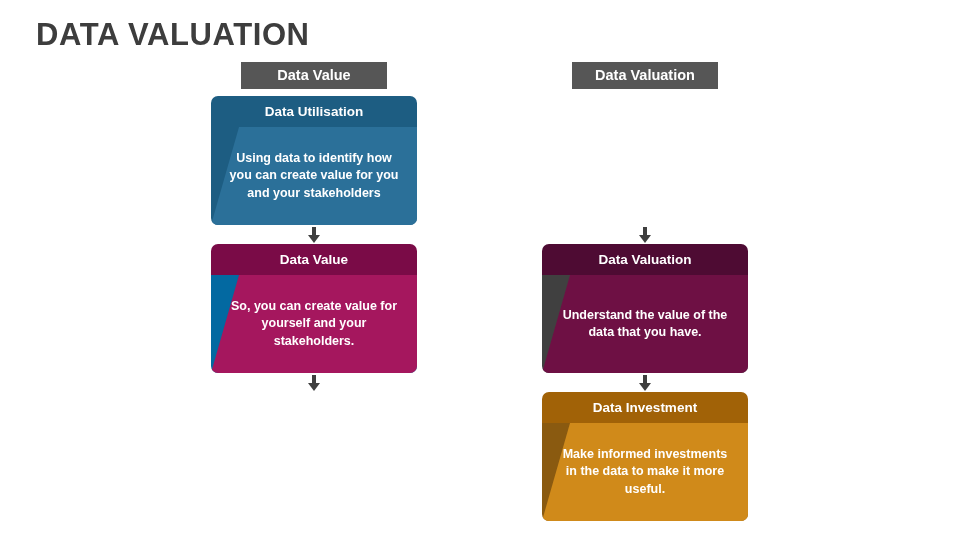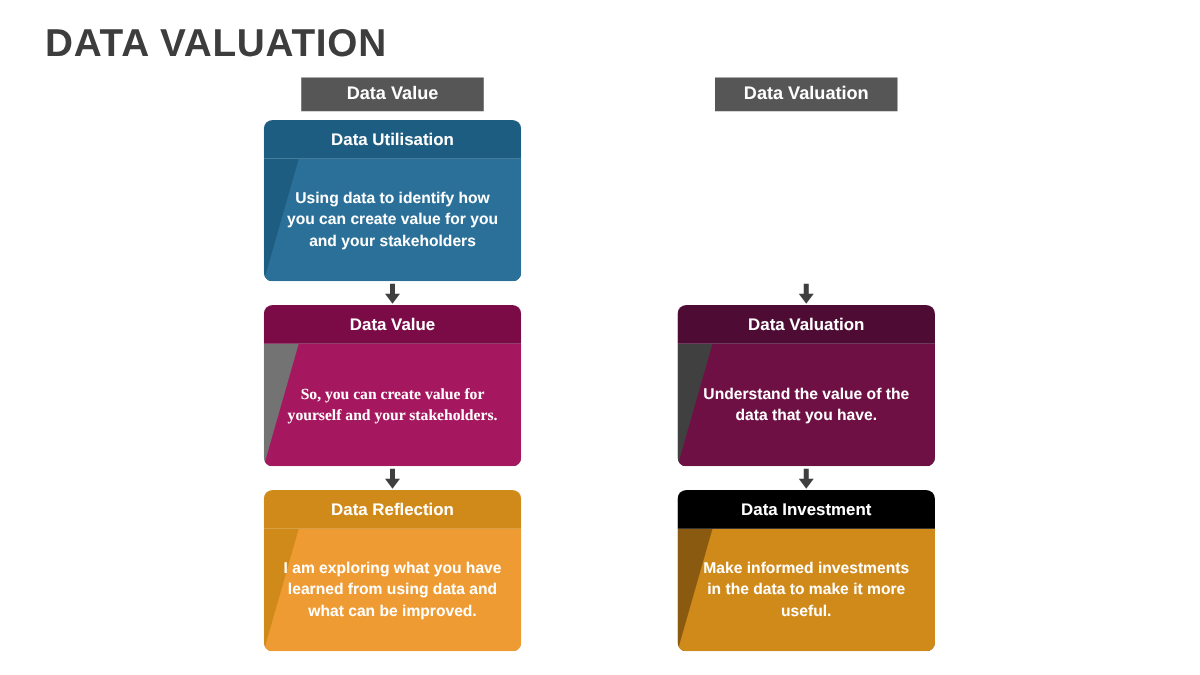--- a/index.html
+++ b/index.html
@@ -159,38 +159,31 @@
     </div>
   </div>
 
   <div class="arrow" id="arrow-col1-r1r2">
     <div class="stem" style="background: rgb(63, 63, 63);"></div>
     <div class="head" style="border-top-color: rgb(63, 63, 63);"></div>
   </div>
 
   <div class="flow-box col1 row2">
     <div class="box-header" style="background: rgb(122, 11, 71);">Data Value</div>
-    <div class="box-body" style="background: #737373; font-family: Liberation Serif, serif;">
+    <div class="box-body" style="background: #0369a1;">
       <div class="slant" style="background: rgb(165, 23, 94);"></div>
       <div class="body-text">So, you can create value for yourself and your stakeholders.</div>
     </div>
   </div>
 
   <div class="arrow" id="arrow-col1-r2r3">
     <div class="stem" style="background: rgb(63, 63, 63);"></div>
     <div class="head" style="border-top-color: rgb(63, 63, 63);"></div>
   </div>
 
-  <div class="flow-box col1 row3">
-    <div class="box-header" style="background: rgb(208, 138, 26);">Data Reflection</div>
-    <div class="box-body" style="background: rgb(208, 138, 26);">
-      <div class="slant" style="background: rgb(238, 155, 51);"></div>
-      <div class="body-text">I am exploring what you have learned from using data and what can be improved.</div>
-    </div>
-  </div>
 
   <div class="col-tab" id="tab-col-2" style="background: rgb(86, 86, 86);">
     <span>Data Valuation</span>
   </div>
 
 
   <div class="arrow" id="arrow-col2-r1r2">
     <div class="stem" style="background: rgb(63, 63, 63);"></div>
     <div class="head" style="border-top-color: rgb(63, 63, 63);"></div>
   </div>
@@ -202,20 +195,20 @@
       <div class="body-text">Understand the value of the data that you have.</div>
     </div>
   </div>
 
   <div class="arrow" id="arrow-col2-r2r3">
     <div class="stem" style="background: rgb(63, 63, 63);"></div>
     <div class="head" style="border-top-color: rgb(63, 63, 63);"></div>
   </div>
 
   <div class="flow-box col2 row3">
-    <div class="box-header" style="background: #000000;">Data Investment</div>
+    <div class="box-header" style="background: #a16207;">Data Investment</div>
     <div class="box-body" style="background: rgb(138, 90, 16);">
       <div class="slant" style="background: rgb(208, 138, 26);"></div>
       <div class="body-text">Make informed investments in the data to make it more useful.</div>
     </div>
   </div>
 
 </div>
 
 </body></html>

